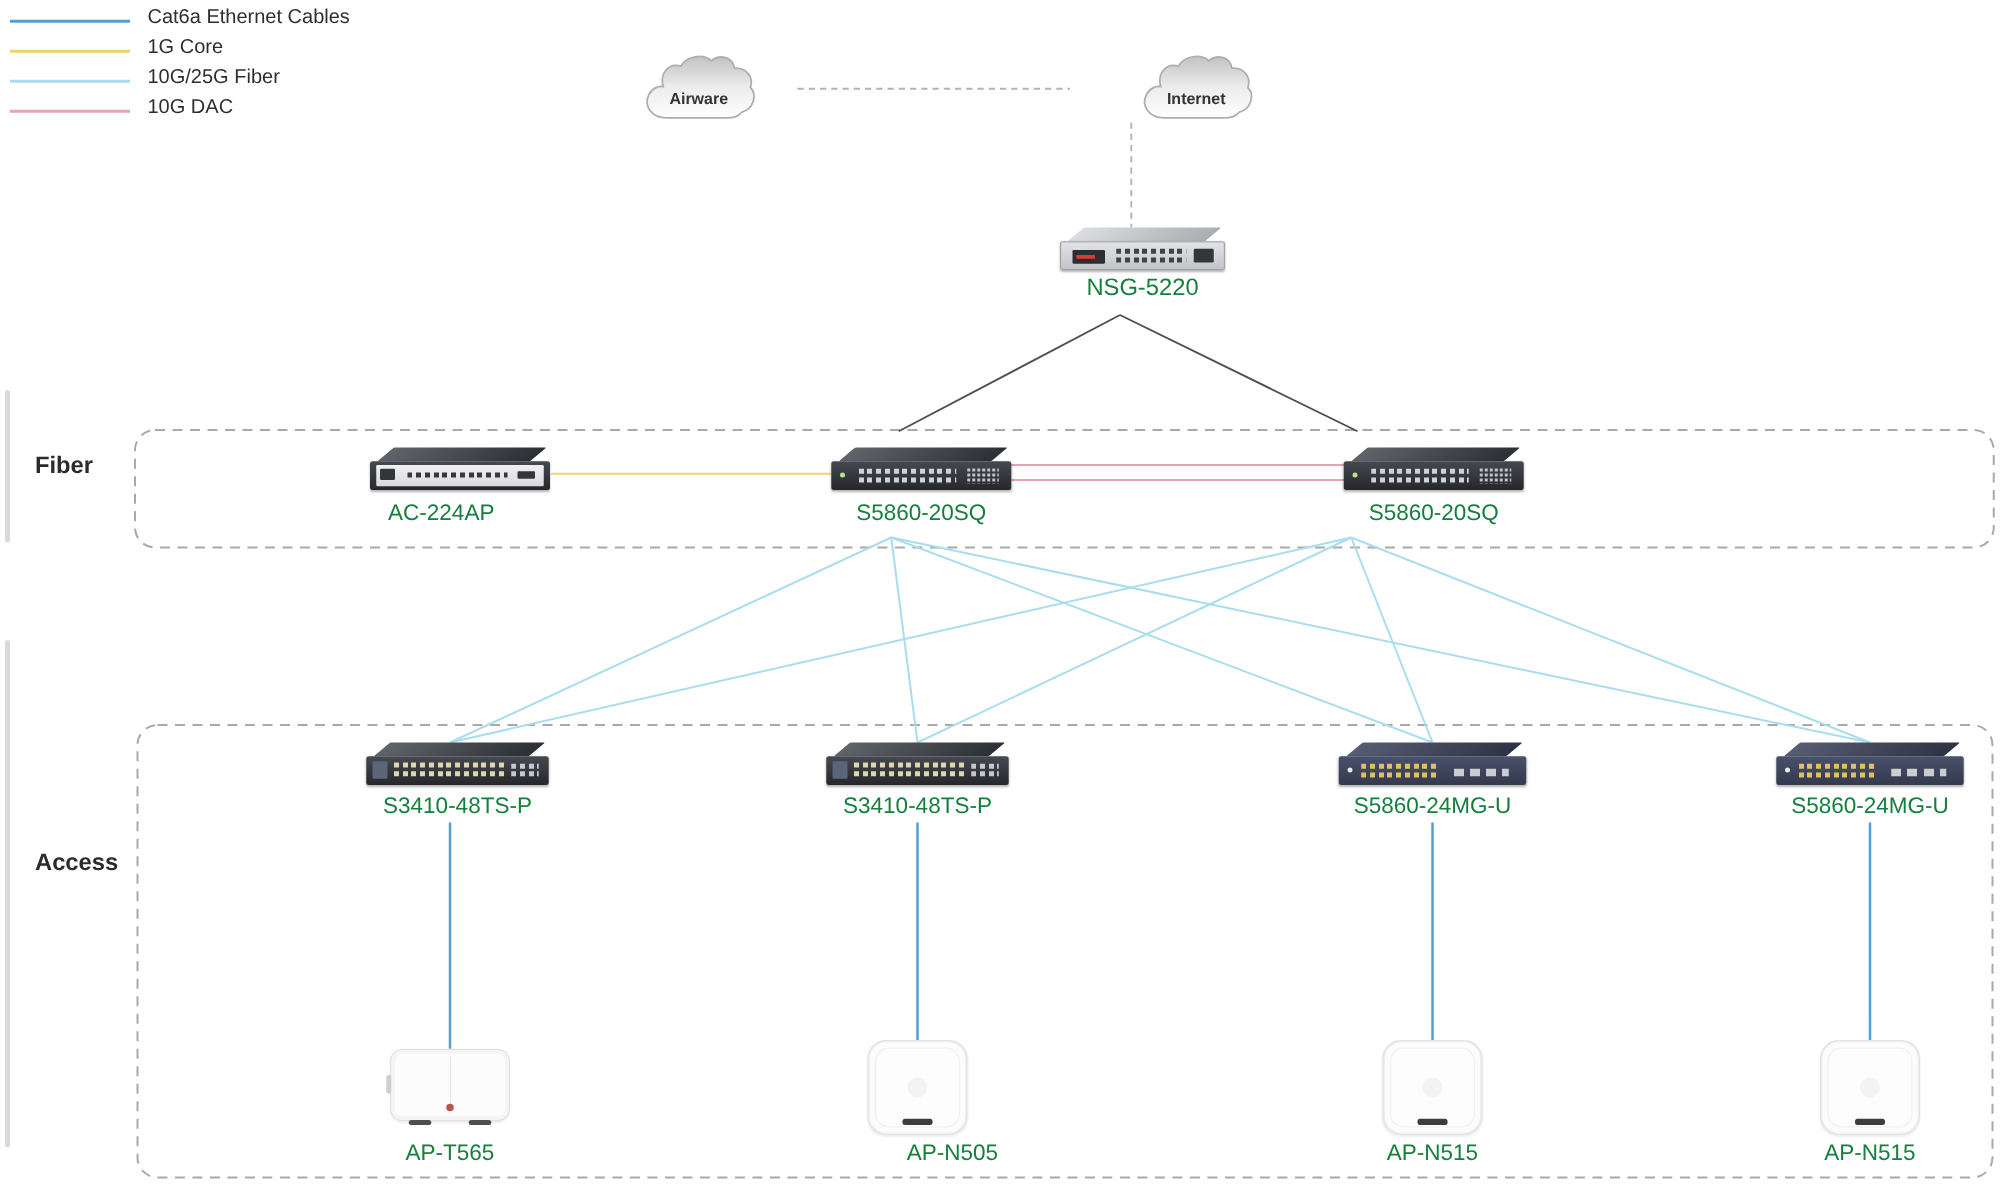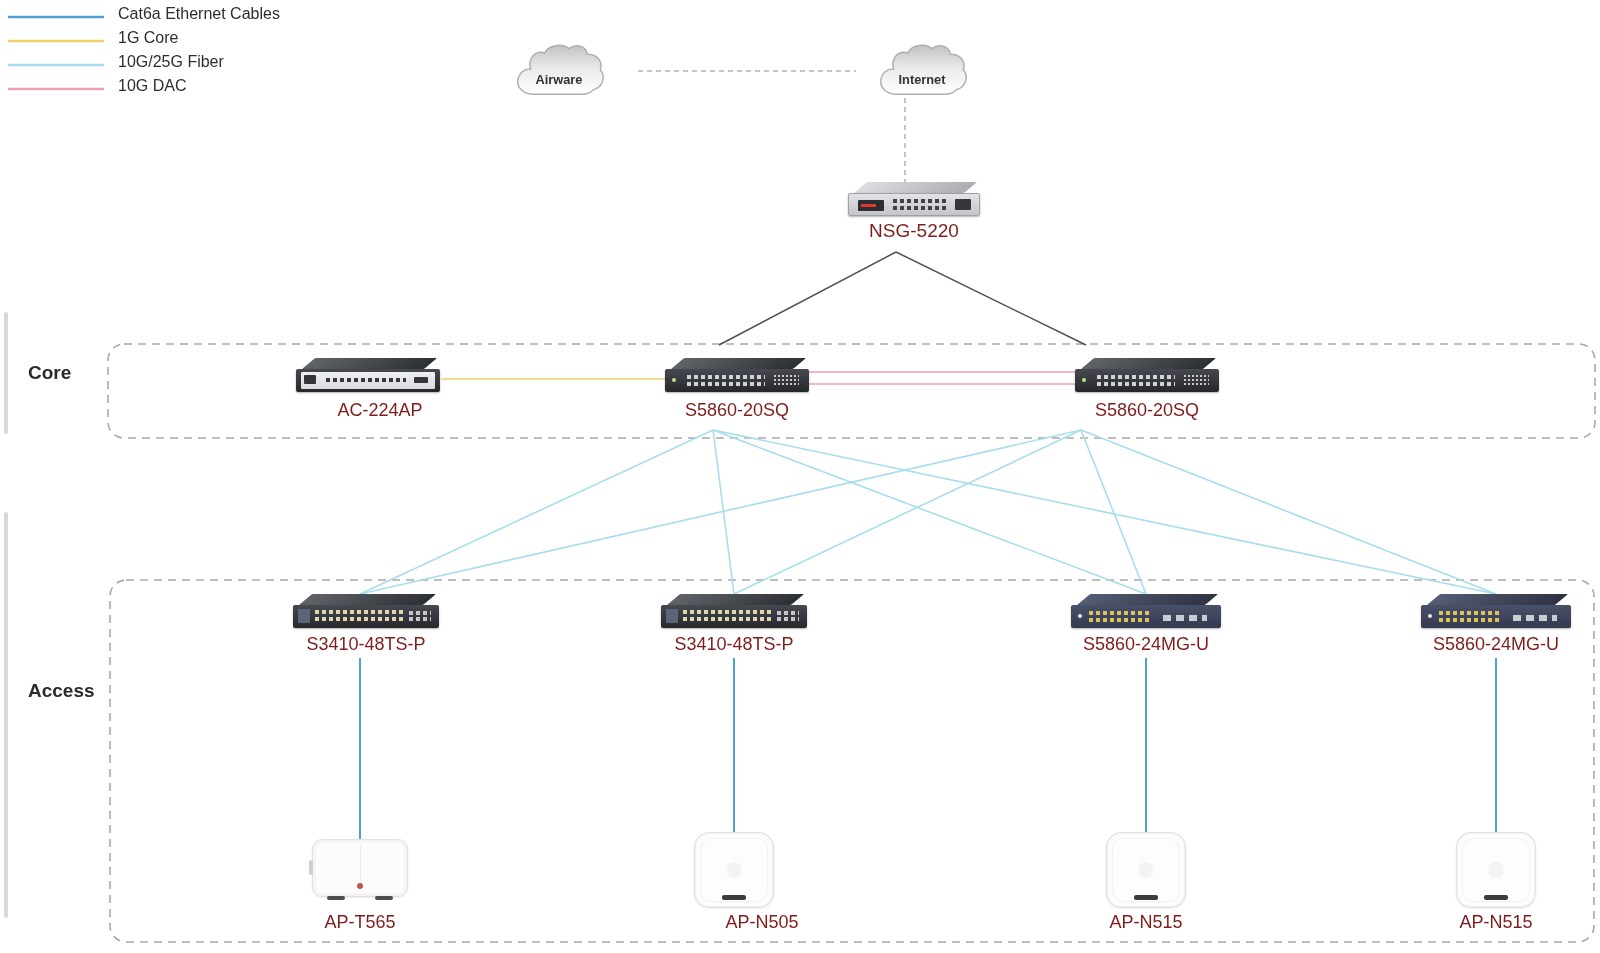--- a/index.html
+++ b/index.html
@@ -40,21 +40,21 @@
   .ap-wall::before{content:"";position:absolute;left:50%;top:5px;bottom:9px;width:1px;background:#e9e9ea}
   .ap-logo{position:absolute;left:50%;transform:translateX(-50%);bottom:7px;width:6px;height:6px;border-radius:50%;background:#bb564a}
   .ap-tab{position:absolute;left:-4px;top:20px;width:4px;height:15px;background:#cfcfd1;border-radius:2px}
   .foot{position:absolute;bottom:-4px;height:4px;width:18px;background:#4c4e52;border-radius:2px}
   .ap-square{position:absolute;width:80px;height:76px;z-index:3;background:#fcfcfd;border:1px solid #e2e2e4;
      border-radius:15px;box-shadow:inset 0 0 0 1px #efeff0,0 1px 2px rgba(0,0,0,.07)}
   .ap-square::before{content:"";position:absolute;inset:5px;border:1px solid #f1f1f2;border-radius:11px;background:#fdfdfe}
   .ap-square::after{content:"";position:absolute;left:50%;transform:translateX(-50%);bottom:7px;width:24px;height:5px;background:#3b3d40;border-radius:2px}
   .ap-glyph{position:absolute;left:50%;top:50%;transform:translate(-50%,-50%);width:16px;height:16px;border-radius:50%;background:#f3f3f5}
   
-  .dev-label{position:absolute;width:170px;text-align:center;font-size:18px;color:#7f1d1d;z-index:4;white-space:nowrap}
+  .dev-label{position:absolute;width:170px;text-align:center;font-size:18px;color:#15803d;z-index:4;white-space:nowrap}
 </style>
 </head>
 <body>
 
 <div class="zbar" style="left:4px;top:312px;height:122px"></div>
 <div class="zbar" style="left:4px;top:512px;height:406px"></div>
 
 <svg class="wires" width="1600" height="953" viewBox="0 0 1600 953">
   <rect x="108" y="344" width="1487" height="94" rx="16" fill="none" stroke-width="1.6" stroke-dasharray="8 6" stroke="#a9a9a9"></rect>
   <rect x="110" y="580" width="1484" height="362" rx="16" fill="none" stroke-width="1.6" stroke-dasharray="8 6" stroke="#a9a9a9"></rect>
@@ -118,21 +118,21 @@
         <linearGradient id="cg1" x1="0" y1="0" x2="0" y2="1">
       <stop offset="0" stop-color="#c2c2c2"></stop>
           <stop offset="0.5" stop-color="#ececec"></stop>
           <stop offset="1" stop-color="#ffffff"></stop>
     </linearGradient>
       </defs>
     <path d="M30 76 C12 76 4 62 10 50 C14 42 22 40 26 41 C22 26 32 14 46 18 C52 6 72 4 80 12 C90 4 104 8 106 20 C120 20 128 30 124 42 C132 50 128 66 114 70 C108 78 96 76 92 76 Z" fill="url(#cg1)" stroke="#aeaeae" stroke-width="2"></path>
     <text x="66" y="61" text-anchor="middle" font-size="18" font-weight="600" fill="#333">Airware</text>
   </svg>
 </div>
-<div class="cloud" style="left:875px;top:38px">
+<div class="cloud" style="left:910px;top:38px">
   <svg width="94" height="64" viewBox="0 0 132 84">
     <defs>
         <linearGradient id="cg2" x1="0" y1="0" x2="0" y2="1">
       <stop offset="0" stop-color="#c2c2c2"></stop>
           <stop offset="0.5" stop-color="#ececec"></stop>
           <stop offset="1" stop-color="#ffffff"></stop>
     </linearGradient>
       </defs>
     <path d="M30 76 C12 76 4 62 10 50 C14 42 22 40 26 41 C22 26 32 14 46 18 C52 6 72 4 80 12 C90 4 104 8 106 20 C120 20 128 30 124 42 C132 50 128 66 114 70 C108 78 96 76 92 76 Z" fill="url(#cg2)" stroke="#aeaeae" stroke-width="2"></path>
     <text x="66" y="61" text-anchor="middle" font-size="18" font-weight="600" fill="#333">Internet</text>
@@ -143,33 +143,33 @@
   <span class="top"></span>
   <span class="front">
     <span class="lcd"></span>
     <span class="prow" style="--pc:#3f4246;left:44px;right:30px;top:5px"></span>
     <span class="prow" style="--pc:#3f4246;left:44px;right:30px;top:12px"></span>
     <span class="blk" style="right:8px;top:5px;width:16px;height:11px"></span>
   </span>
 </div>
 <div class="dev-label" style="left:829px;top:220px;font-size:19px">NSG-5220</div>
 
-<div class="section-label" style="left:28px;top:362px">Core</div>
+<div class="section-label" style="left:28px;top:362px">Fiber</div>
 <div class="section-label" style="left:28px;top:680px">Access</div>
 
 <div class="rack" style="left:296px;top:358px;width:144px">
   <span class="top"></span>
   <span class="front">
     <span class="panel"></span>
     <span class="blk" style="left:8px;top:6px;width:12px;height:9px"></span>
     <span class="prow" style="--pc:#35373b;left:30px;right:34px;top:9px"></span>
     <span class="blk" style="right:12px;top:8px;width:14px;height:6px"></span>
   </span>
 </div>
-<div class="dev-label" style="left:295px;top:400px">AC-224AP</div>
+<div class="dev-label" style="left:268px;top:400px">AC-224AP</div>
 
 <div class="rack" style="left:665px;top:358px;width:144px">
   <span class="top"></span>
   <span class="front">
     <span class="led" style="left:7px;top:9px"></span>
     <span class="prow" style="left:22px;right:44px;top:6px"></span>
     <span class="prow" style="left:22px;right:44px;top:13px"></span>
     <span class="pgrid" style="right:10px;top:5px;width:26px;height:13px"></span>
   </span>
 </div>

